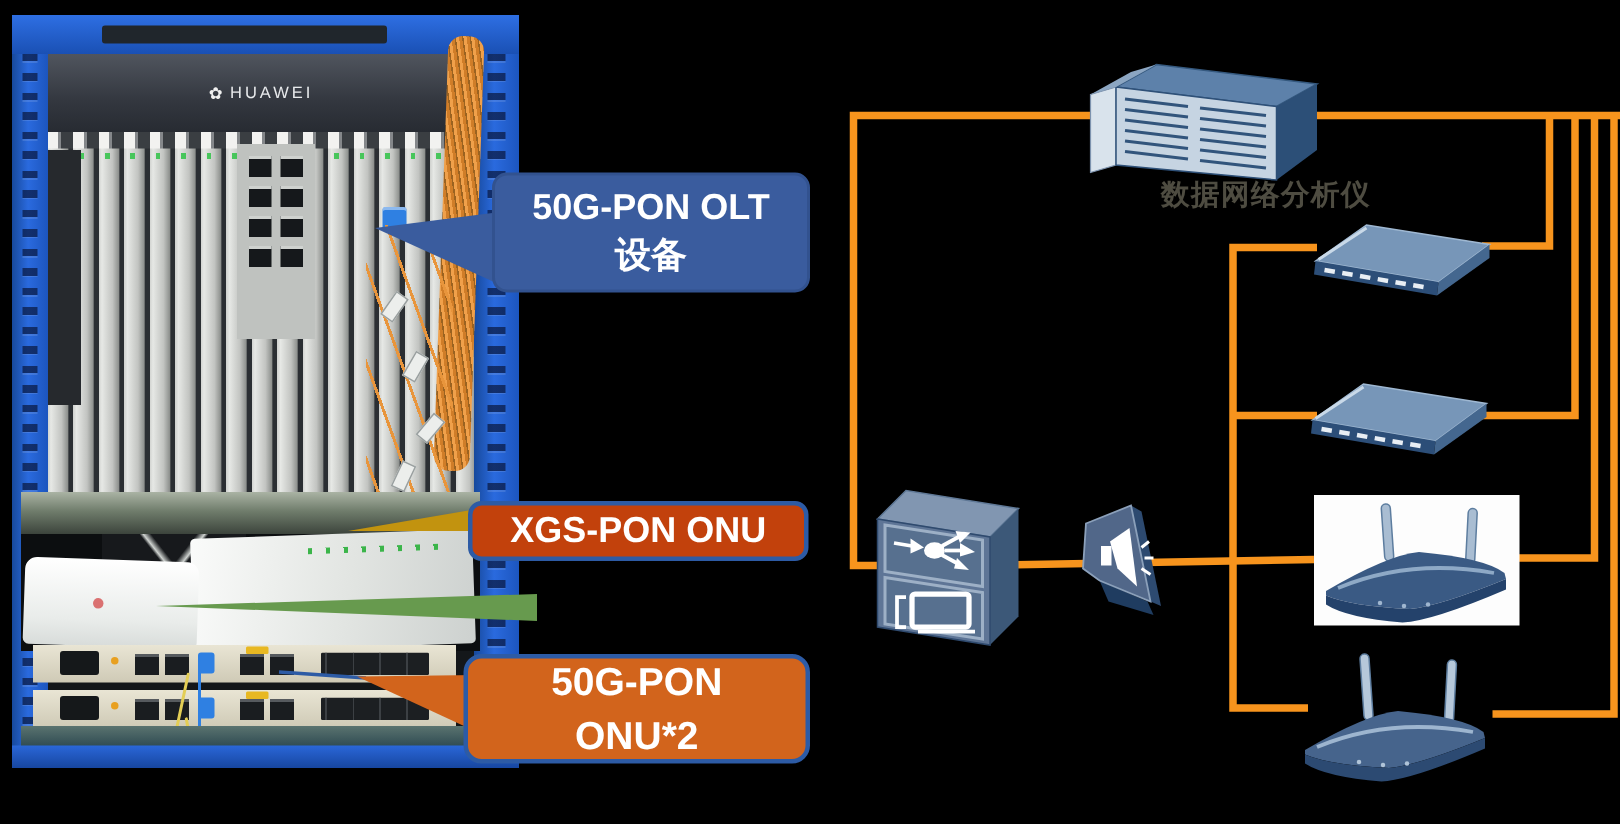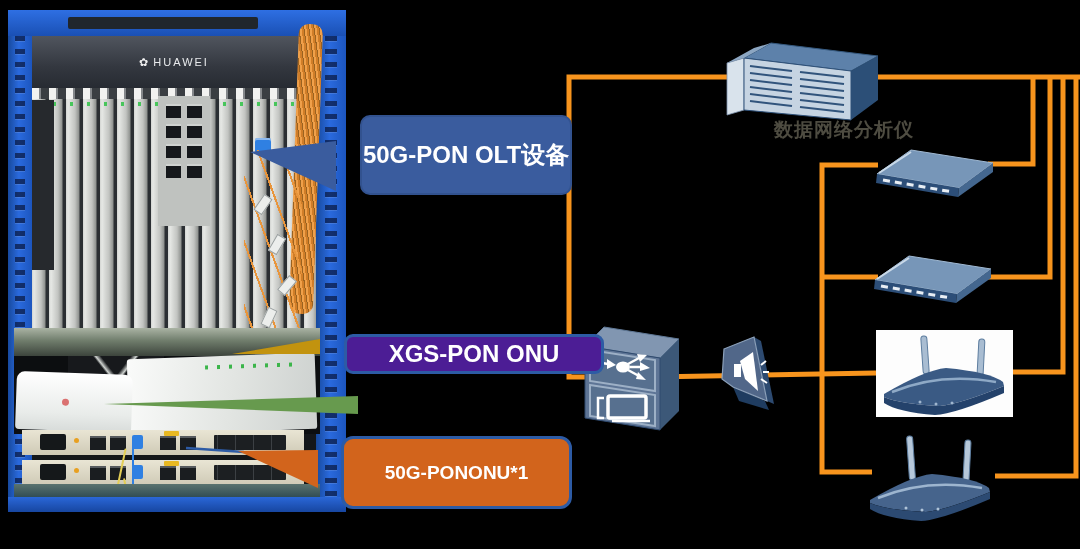--- a/index.html
+++ b/index.html
@@ -75,30 +75,30 @@
   .strand.y1{left:112px;top:438px;height:45px;background:#e3ce55;transform:rotate(12deg);}
   .strand.y2{left:118px;top:468px;height:34px;background:#e3ce55;transform:rotate(-10deg);}
   .strand.b1{left:124px;top:430px;height:66px;background:#2f80e2;}
   .shelf2{position:absolute;left:6px;top:474px;width:306px;height:14px;
       background:linear-gradient(180deg,#5a736f,#2e4a52);}
 
   
   svg.diagram{position:absolute;left:0;top:0;z-index:5;}
 
   
-  .callout{position:absolute;z-index:10;display:flex;flex-direction:row;align-items:center;justify-content:center;
-      color:#fff;font-weight:bold;text-align:center;line-height:1.35;margin-left:32px;}
+  .callout{position:absolute;z-index:10;display:flex;flex-direction:column;align-items:center;justify-content:center;
+      color:#fff;font-weight:bold;text-align:center;line-height:1.35;}
   .label-olt{left:328px;top:115px;width:208px;height:76px;background:#3a5c9e;border-radius:10px;
       border:2px solid #32528f;font-size:24px;}
-  .label-xgs{left:312px;top:334px;width:260px;height:40px;background:#4c1d95;border:3px solid #2d5ba5;
+  .label-xgs{left:312px;top:334px;width:227px;height:40px;background:#c2410c;border:3px solid #2d5ba5;
       border-radius:9px;font-size:24px;box-sizing:border-box;}
   .label-gpon{left:352px;top:383px;width:187px;height:39px;background:#679a4e;border:3px solid #2d5ba5;
       border-radius:9px;font-size:24px;box-sizing:border-box;}
   .label-onu2{left:309px;top:436px;width:231px;height:73px;background:#d2641c;border:3px solid #2d5ba5;
-      border-radius:12px;font-size:19px;box-sizing:border-box;}
+      border-radius:12px;font-size:26px;box-sizing:border-box;}
   .analyzer-label{position:absolute;left:774px;top:117px;width:160px;z-index:10;
       color:#4e4c41;font-weight:bold;font-size:19px;letter-spacing:1px;}
 </style>
 </head>
 <body>
 
 <div class="canvas">
 
   <div class="rack">
     <div class="rail left">
@@ -300,17 +300,17 @@
 
   <div class="callout label-olt">
     <div>50G-PON OLT</div>
     <div>设备</div>
   </div>
   <div class="callout label-xgs">
     <div>XGS-PON ONU</div>
   </div>
   <div class="callout label-onu2">
     <div>50G-PON</div>
-    <div>ONU*1</div>
+    <div>ONU*2</div>
   </div>
   <div class="analyzer-label">数据网络分析仪</div>
 
 </div>
 
 </body></html>

